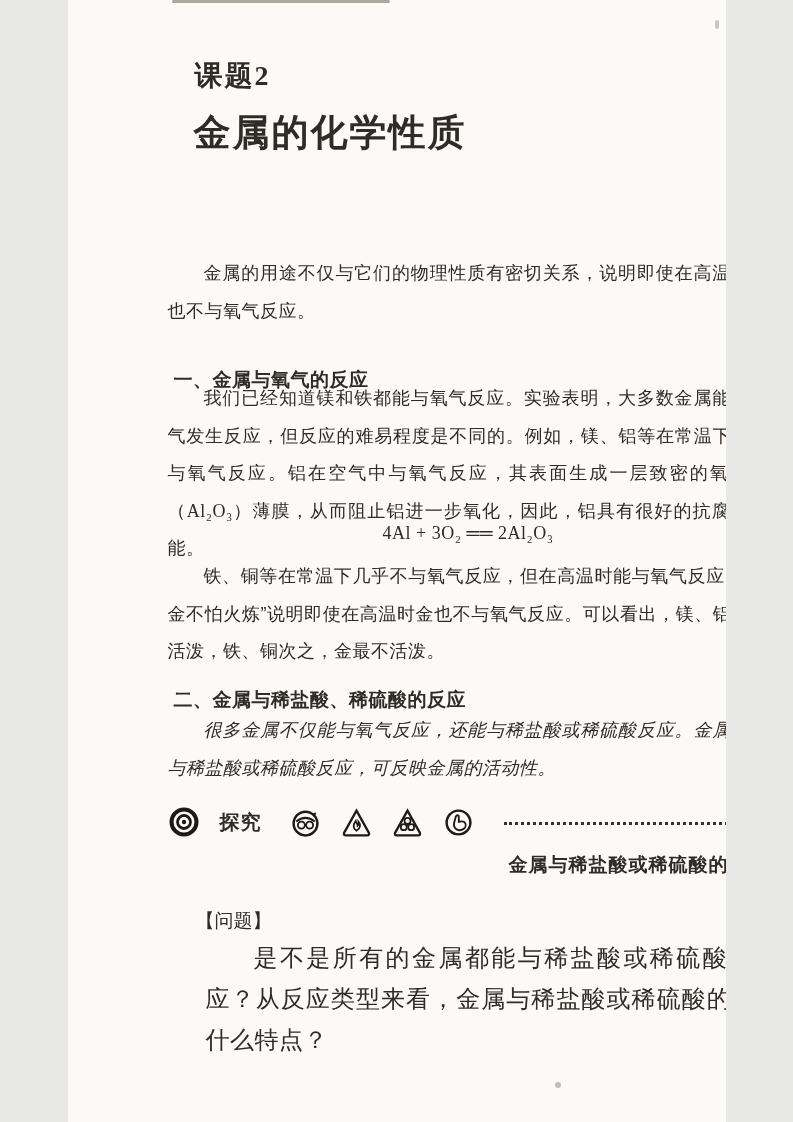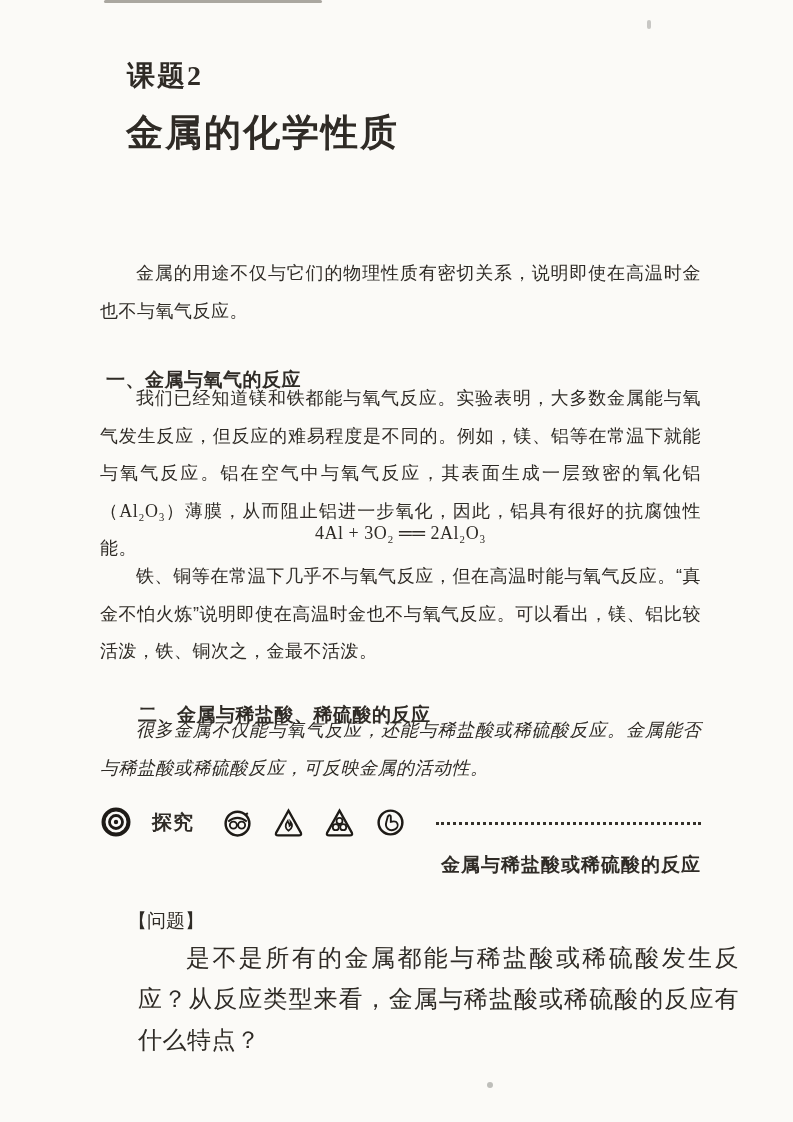--- a/index.html
+++ b/index.html
@@ -1,18 +1,18 @@
 <!DOCTYPE html>
 <html lang="zh"><head>
 <meta charset="utf-8">
 <style>
   html,body{margin:0;padding:0;background:#e8e8e6;}
   .page{
     position:relative;
-    width:793px;height:1122px;
+    width:658px;height:1122px;
     margin:0 auto;
     background:#fbfaf7;
     overflow:hidden;
     font-family:"Liberation Sans",sans-serif;
     color:#2f2b26;
   }
   .abs{position:absolute;}
   
   .topic-label{
     left:127px;top:57px;
@@ -41,21 +41,21 @@
   }
   .intro{top:255px;}
   .h-oxygen{top:367px;}
   .par-oxygen1{top:380px;font-family:Liberation Serif, serif;}
   .equation{
     top:523px;text-align:center;
     font-size:18px;letter-spacing:0.5px;
     font-family:Liberation Serif, serif;
   }
   .par-oxygen2{top:558px;}
-  .h-acid{top:702px;margin-left:32px;}
+  .h-acid{top:687px;}
   .par-acid{top:712px;font-style:italic;}
   
   .explore-row{
     top:801px;height:42px;
     display:flex;align-items:center;gap:20px;
   }
   .explore-label{
     font-size:20px;font-weight:700;letter-spacing:1px;
     margin-right:8px;
   }

